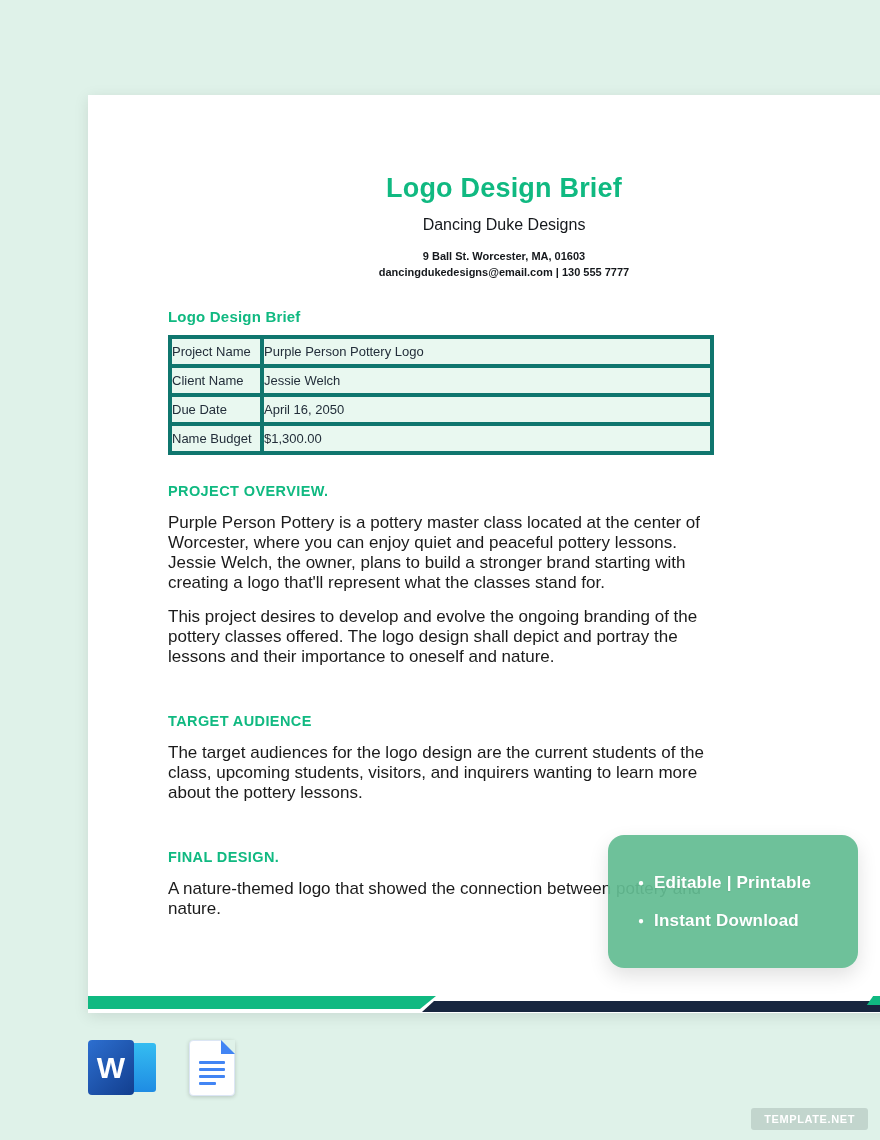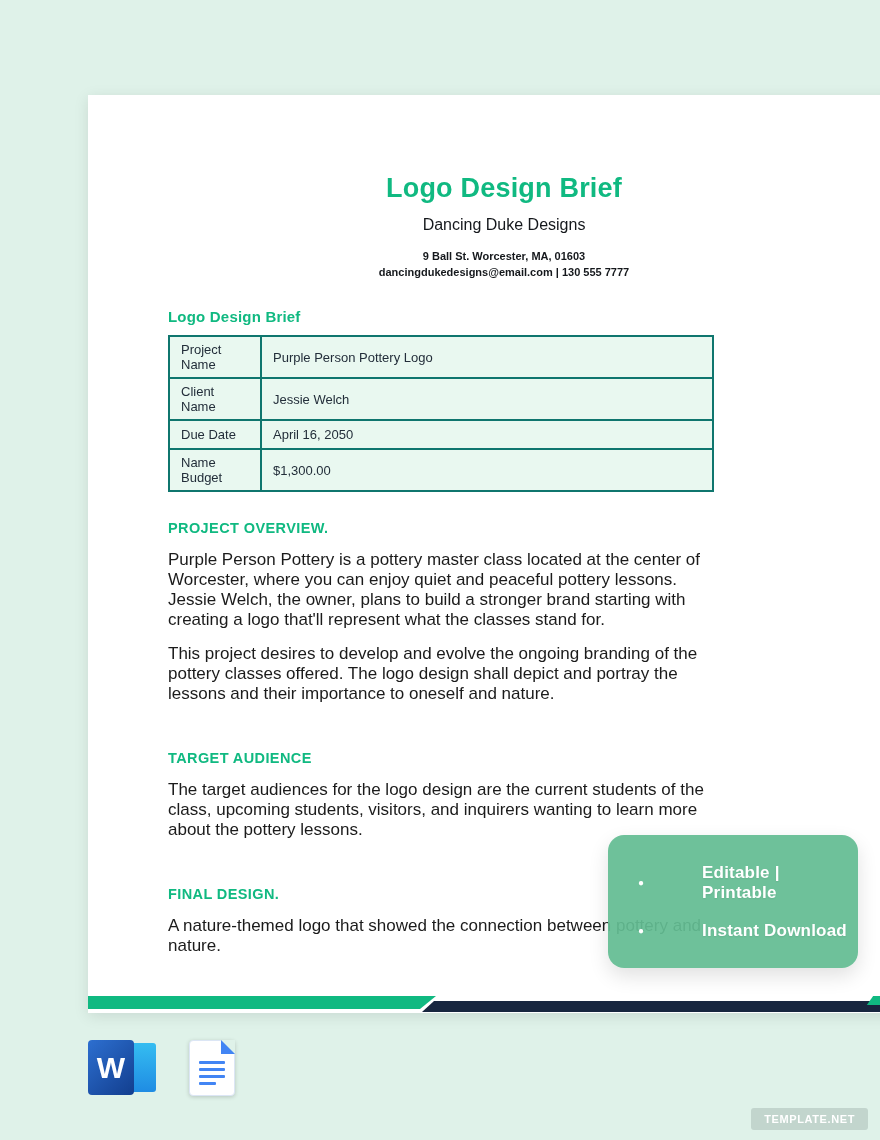--- a/index.html
+++ b/index.html
@@ -28,22 +28,22 @@
   .addr    { margin-top:16px;  font-size:11px; color:#15181c; font-weight:700; }
   .contact { margin-top:4px;  font-size:11px; color:#15181c; font-weight:700; }
 
   .content { padding:0 80px; }
   .sec-title {
     margin-top:30px;
     font-size:15px; font-weight:700; color:#10b981; letter-spacing:0.2px;
   }
   .brief-table { border-collapse:collapse; width:546px; margin-top:10px; }
   .brief-table td {
-    border:2px solid #0f766e; background:#e9f8f0;
-    font-size:13px; color:#232e3a; padding:5px 11px; height:29px;
+    border:4px solid #0f766e; background:#e9f8f0;
+    font-size:13px; color:#232e3a; padding:5px 0; height:29px;
   }
   .brief-table td.lbl { width:92px; }
 
   h3.sec {
     margin:46px 0 0;
     font-size:14.5px; font-weight:700; color:#10b981; letter-spacing:0.4px;
   }
   h3.sec.first { margin-top:28px; }
   p.body {
     margin:14px 0 0;
@@ -74,21 +74,21 @@
     left:608px; top:835px; width:250px; height:133px;
     background:rgba(99,188,146,0.93);
     border-radius:16px;
     box-shadow:0 8px 20px rgba(0,0,0,0.12);
     display:flex; flex-direction:column; justify-content:center;
     gap:18px; padding-left:30px;
   }
   .badge-row { display:flex; align-items:center; gap:10px; color:#fff; }
   .badge-row .bullet { font-size:10px; line-height:1; }
   .badge-row .txt { font-size:17px; font-weight:700; letter-spacing:0.2px;
-    text-shadow:0 1px 2px rgba(0,0,0,0.08);margin-left:48px; }
+    text-shadow:0 1px 2px rgba(0,0,0,0.08); }
 
   
   .word-icon { position:absolute; left:88px; top:1040px; width:68px; height:55px;
     cursor:pointer; }
   .word-page {
     position:absolute; right:0; top:3px; width:42px; height:49px;
     background:linear-gradient(180deg,#35bdf1 0%,#1f8ce3 100%);
     border-radius:3px;
   }
   .word-tile {

